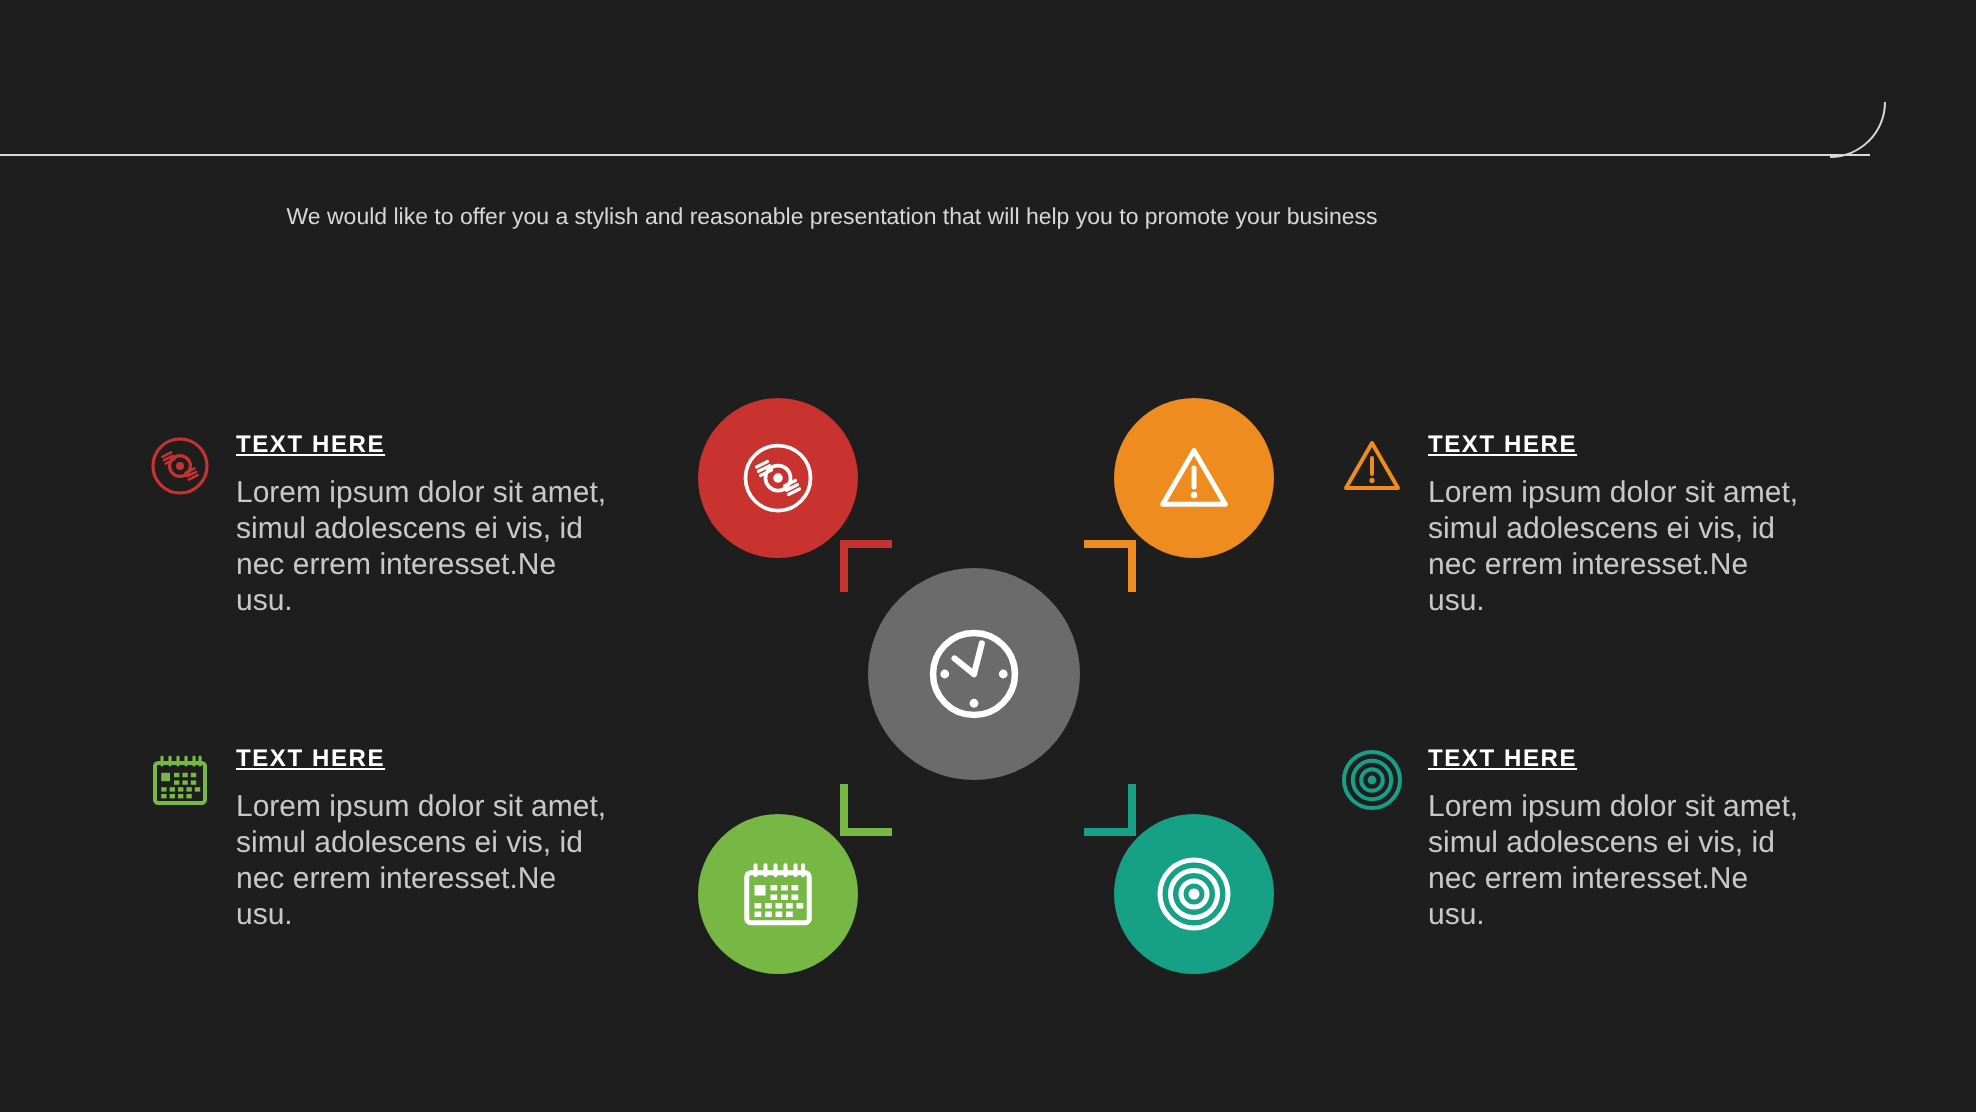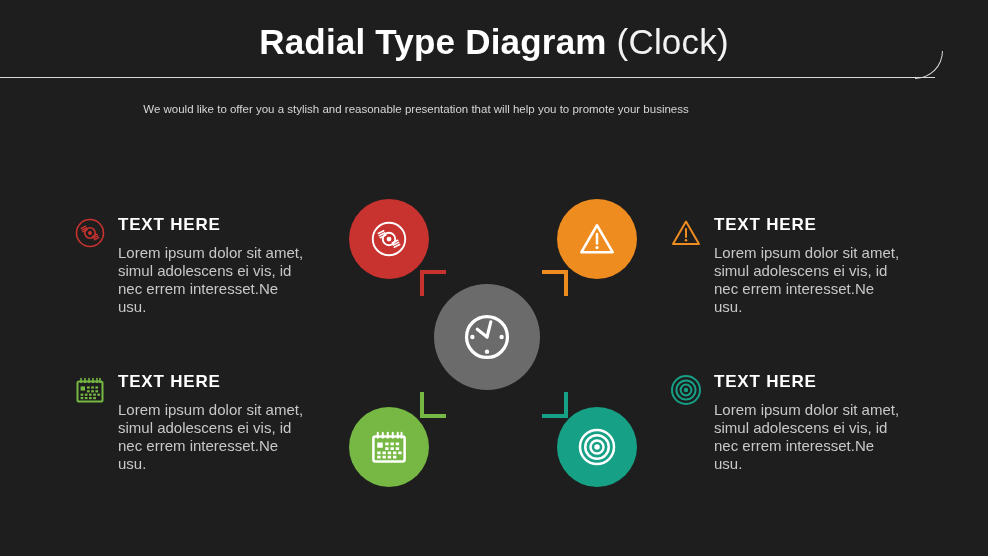--- a/index.html
+++ b/index.html
@@ -102,26 +102,27 @@
     flex: 0 0 auto;
     width: 32px;
     height: 32px;
     margin-top: 3px;
   }
   .tb-icon svg { display: block; width: 32px; height: 32px; }
 
   .tb-body { flex: 1 1 auto; padding-top: 1px; }
 
   .tb-heading {
-    font-size: 17px;
+    font-size: 12px;
     font-weight: 700;
     letter-spacing: 0.8px;
     color: #ffffff;
     margin-bottom: 9px;
     white-space: nowrap;
+    text-decoration: underline;
   }
 
   .tb-desc {
     font-size: 15px;
     line-height: 18px;
     color: #c8c8c8;
   }
 
   
   .diagram {
@@ -188,23 +189,20 @@
     border-right: 4px solid #16a085;
     border-bottom: 4px solid #16a085;
   }
 </style>
 </head>
 <body>
 
 <div class="slide">
 
   <div class="header">
-    <div class="title">
-      <span class="title-main">Radial Type Diagram </span><span class="title-sub">(Clock)</span>
-    </div>
     <div class="header-rule"></div>
     <div class="header-rule-curve"></div>
   </div>
 
   <div class="subtitle">We would like to offer you a stylish and reasonable presentation that will help you to promote your business</div>
 
   <div class="text-block tb-left tb-top">
     <div class="tb-icon">
       <svg viewBox="0 0 32 32" fill="none">
         <circle cx="16" cy="16" r="13.5" stroke="#c8322f" stroke-width="1.6"></circle>

